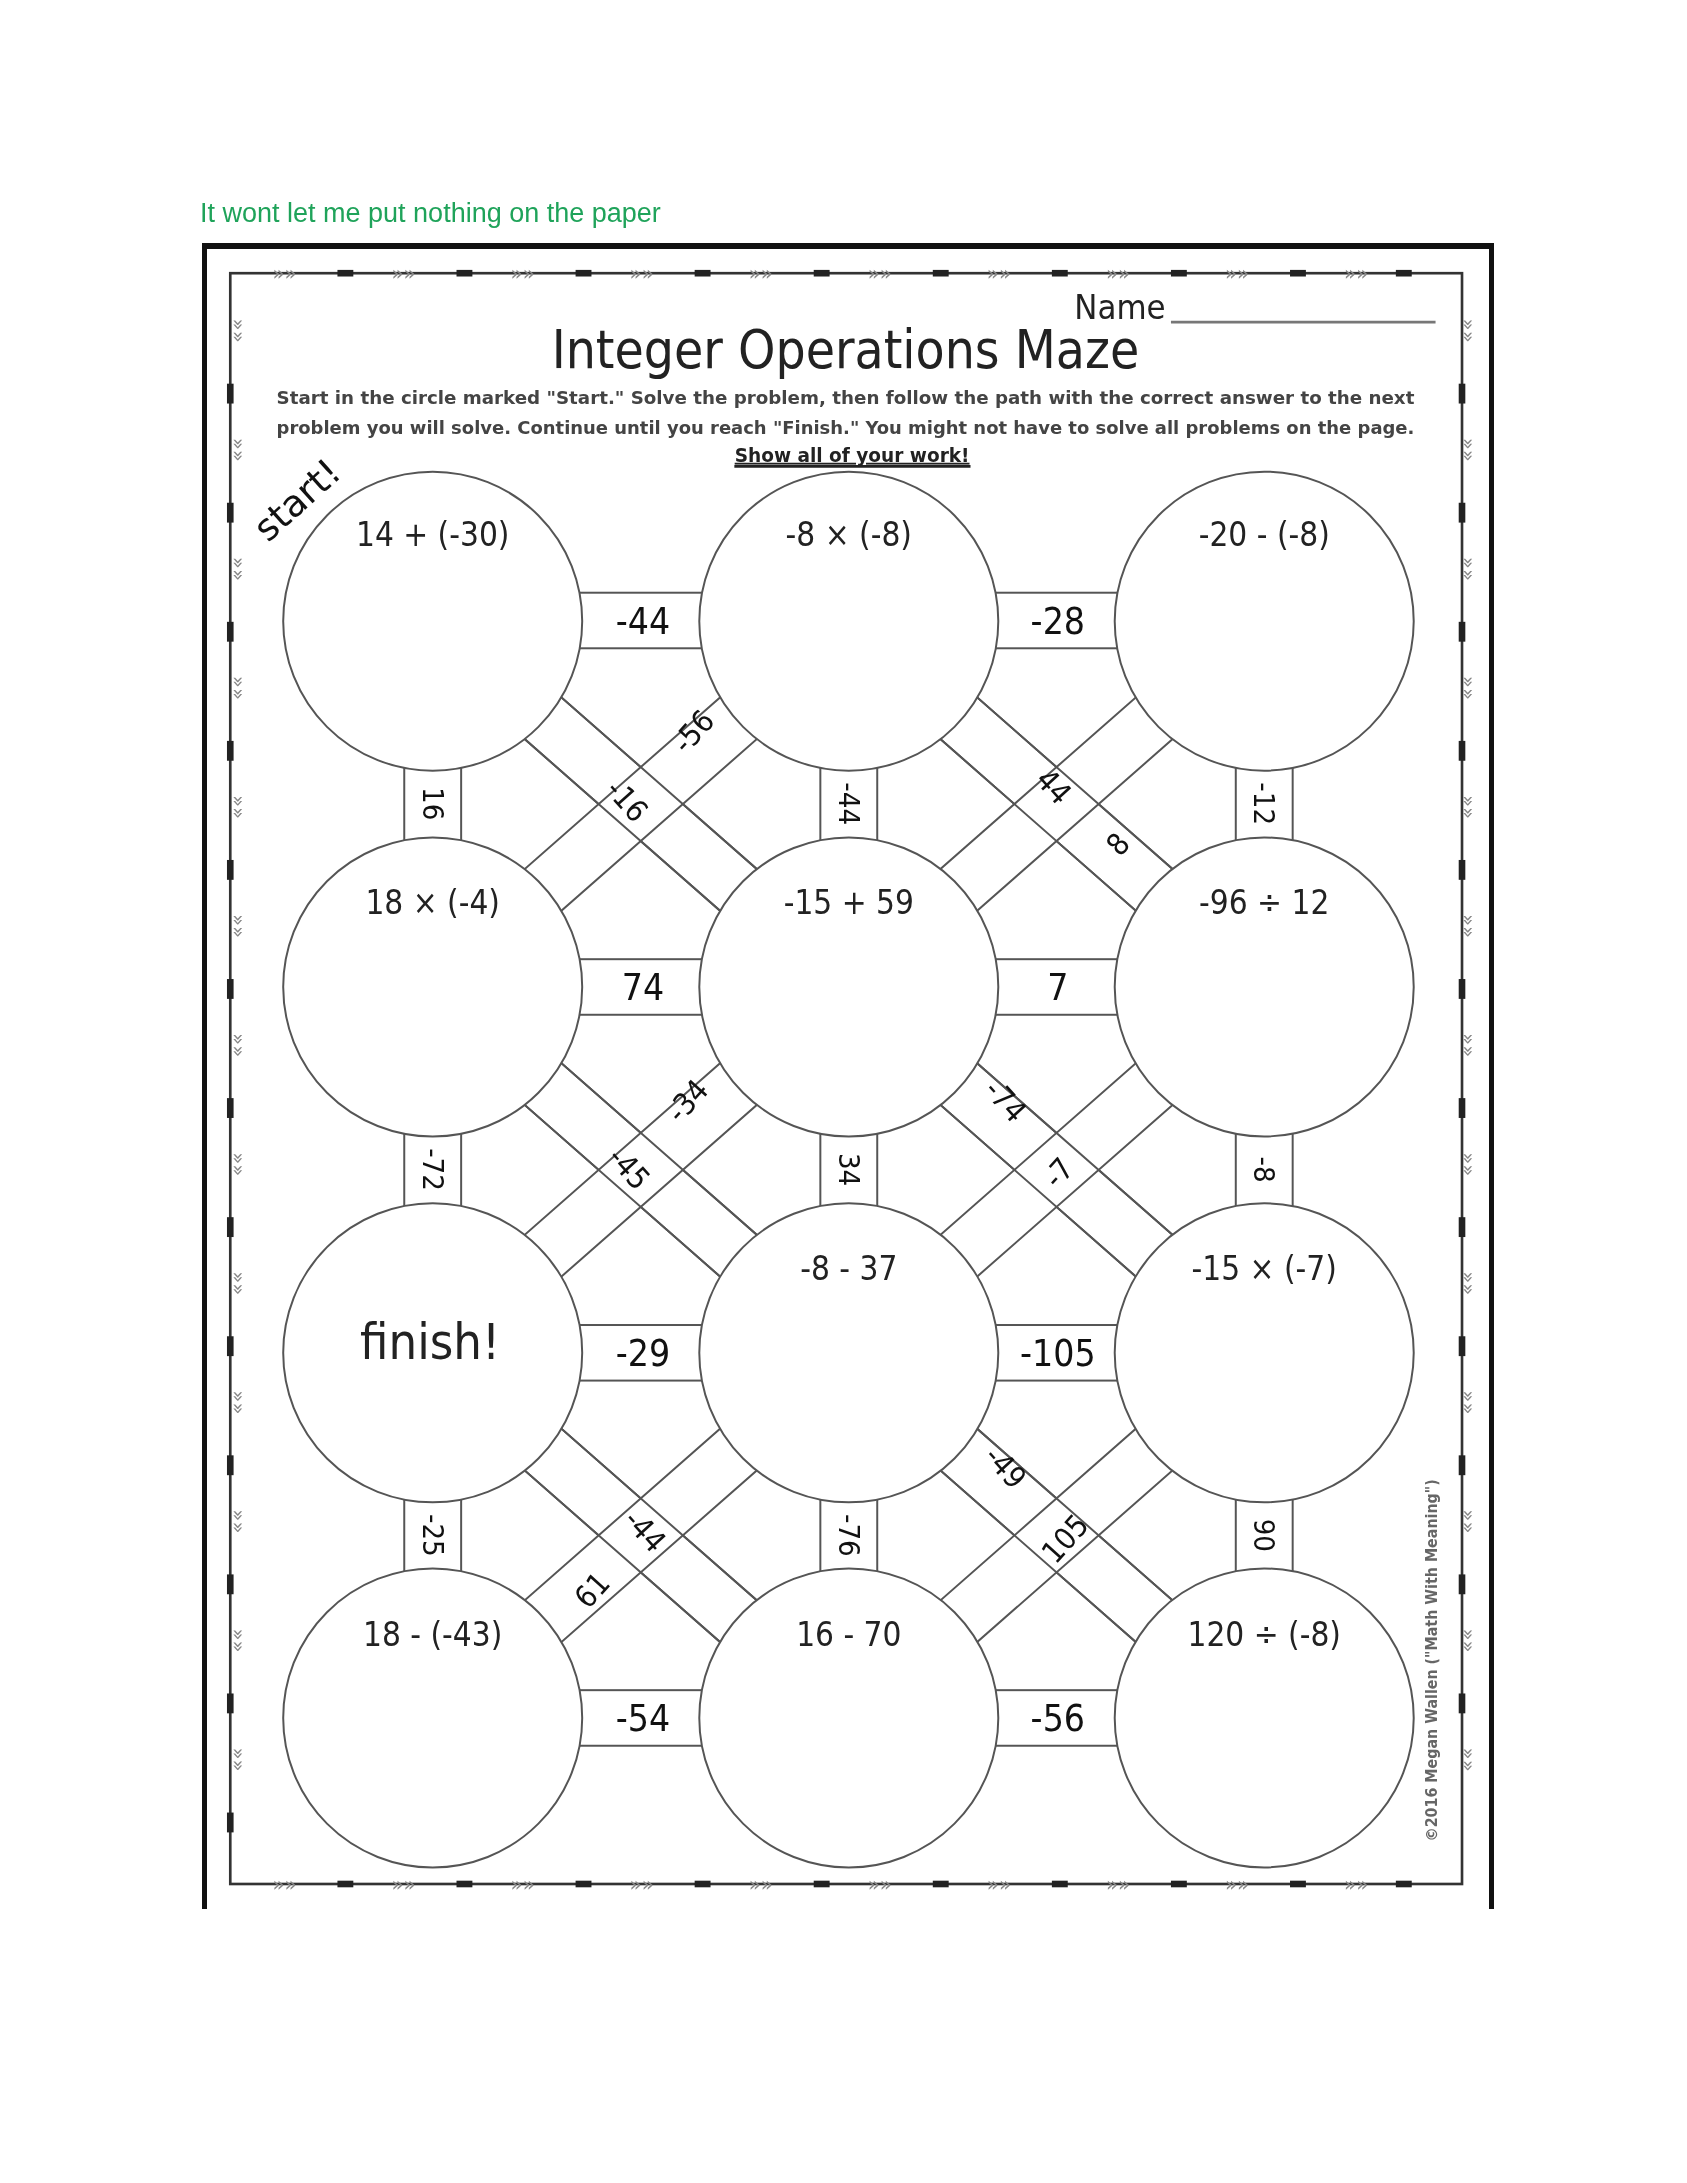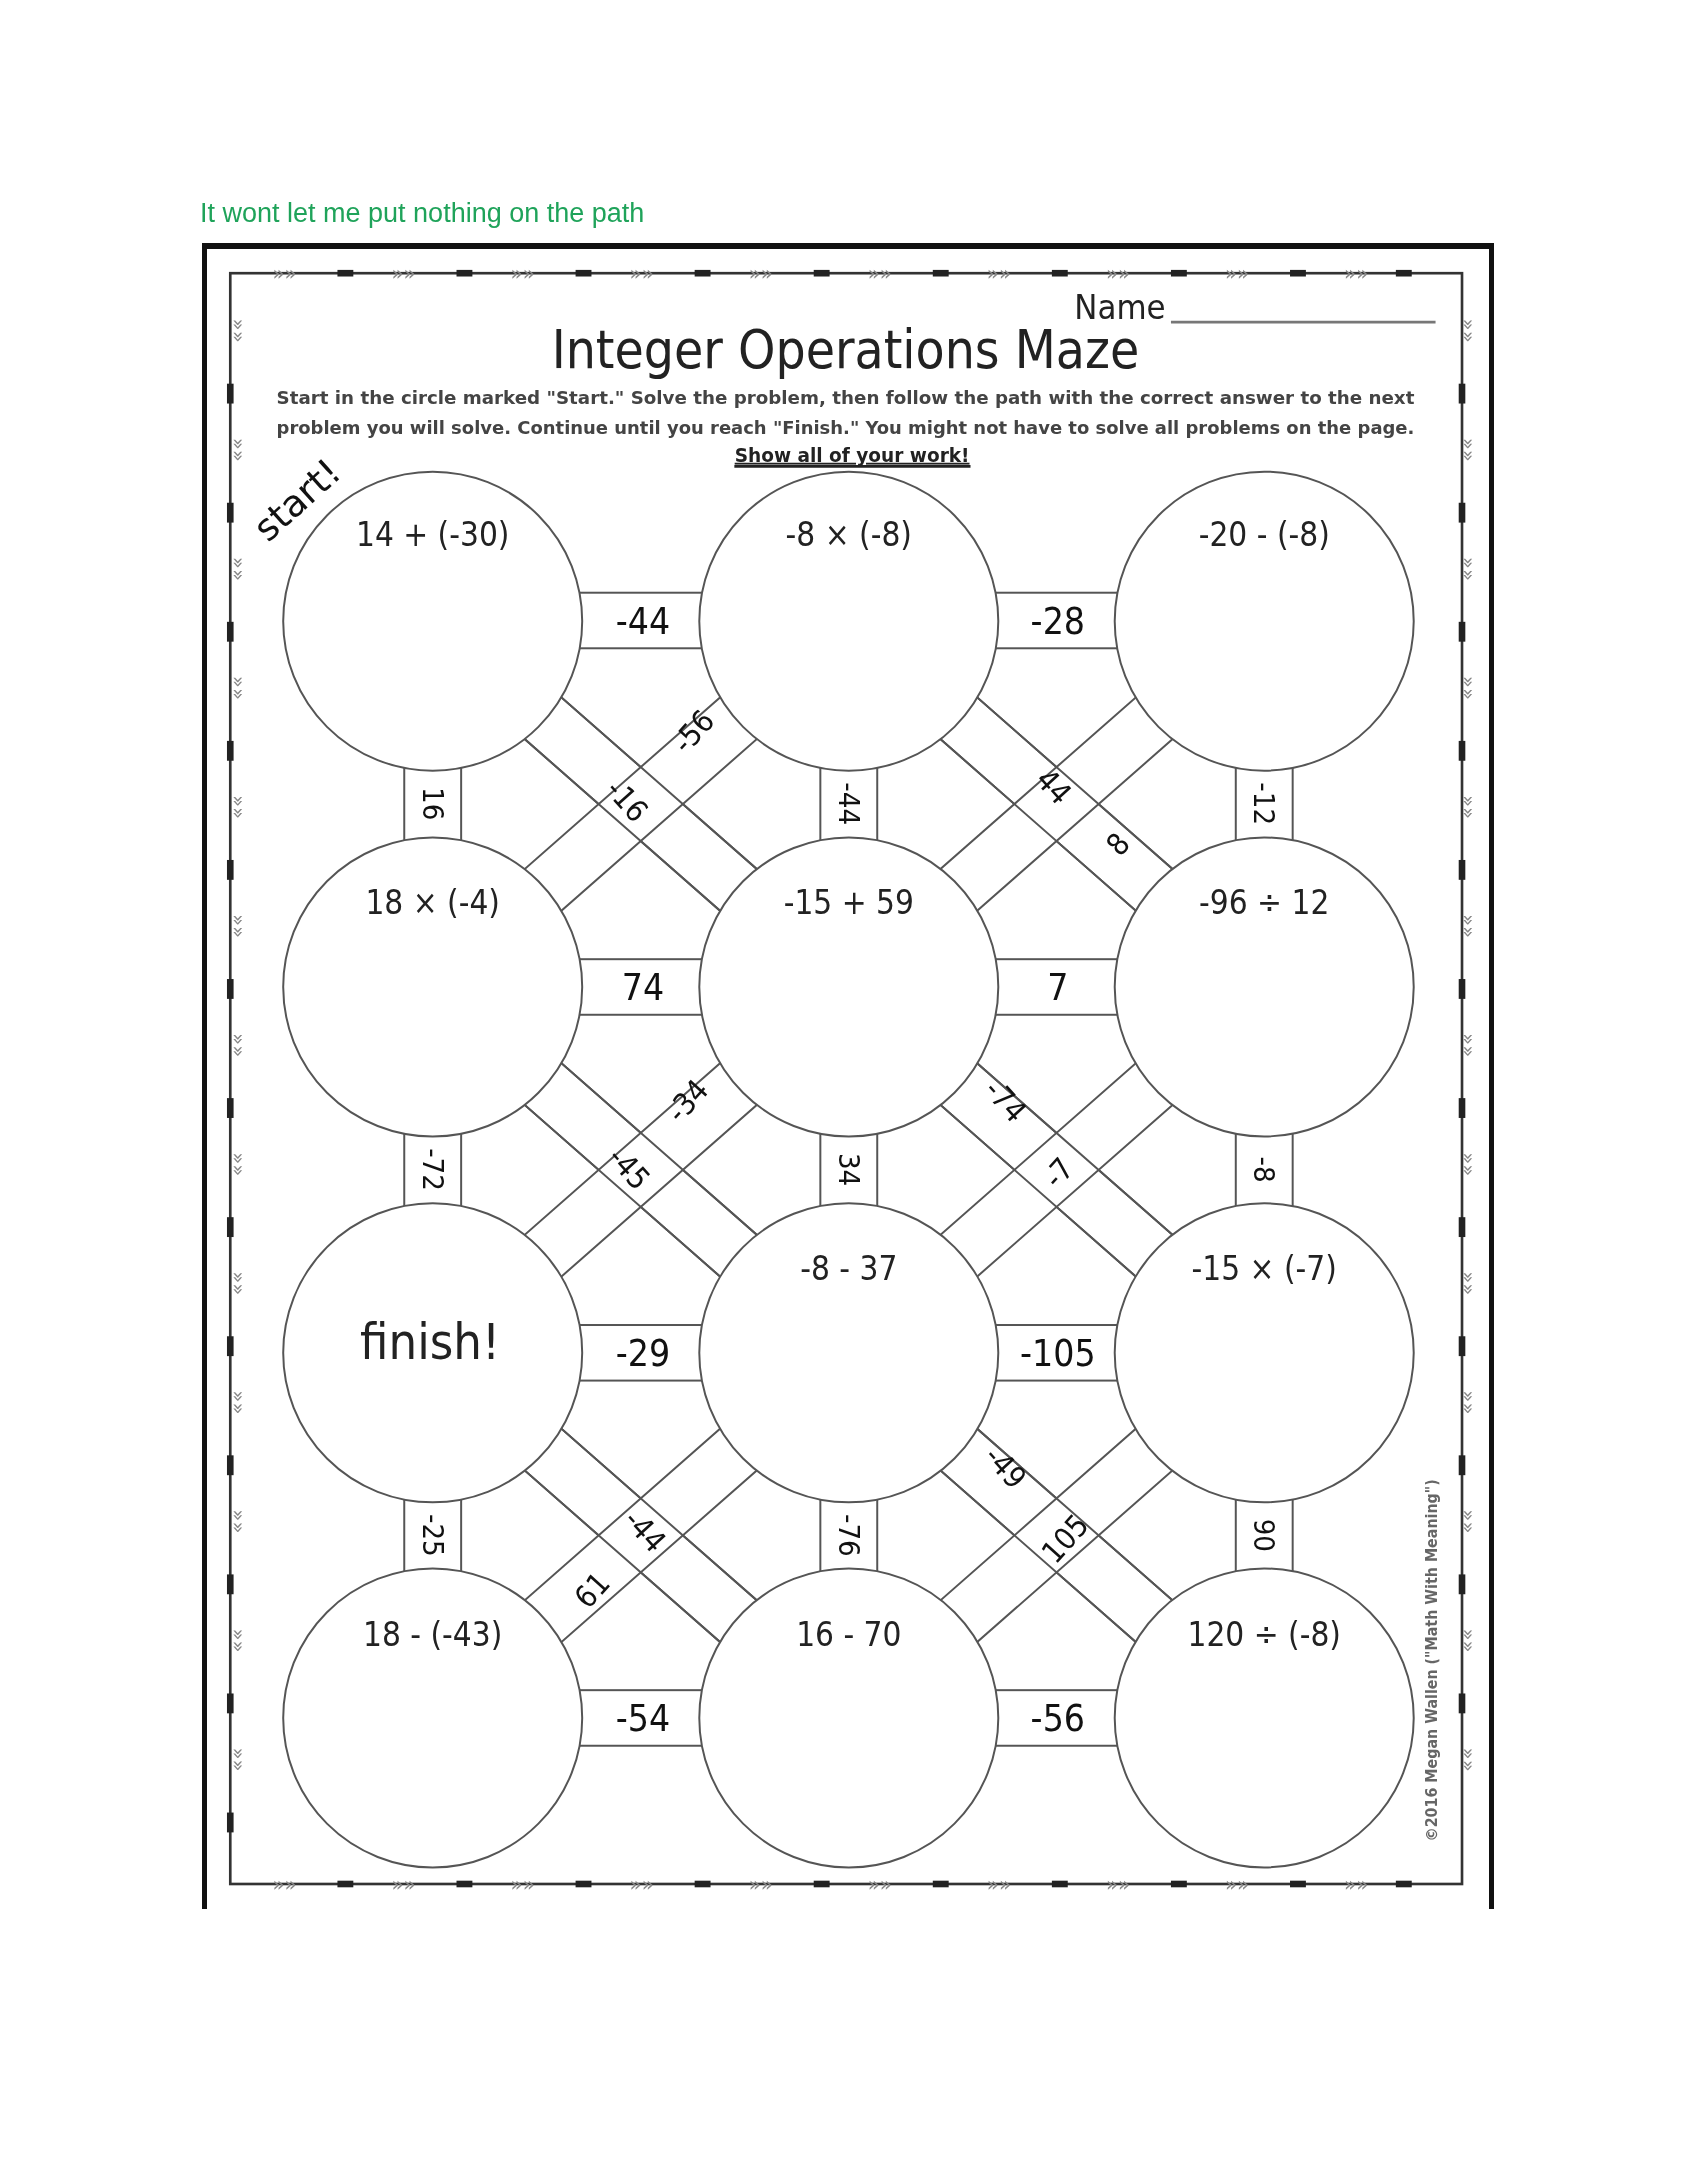--- a/index.html
+++ b/index.html
@@ -4,21 +4,21 @@
 <style>
   html, body { margin:0; padding:0; background:#ffffff; }
   body { width:1687px; height:2183px; position:relative; overflow:hidden; font-family:"DejaVu Sans", sans-serif; }
   .note { position:absolute; left:200px; top:198px; font-family:"Liberation Sans", sans-serif; font-size:27px; color:#1fa35a; white-space:nowrap; }
   .paper-edge { position:absolute; background:#111; }
   svg.maze { position:absolute; left:0; top:0; }
 </style>
 </head>
 <body>
 
-<div class="note">It wont let me put nothing on the path</div>
+<div class="note">It wont let me put nothing on the paper</div>
 
 <div class="paper-edge" style="left:202px;top:243px;width:1292px;height:6px;"></div>
 <div class="paper-edge" style="left:202px;top:243px;width:5.3px;height:1666px;"></div>
 <div class="paper-edge" style="left:1489px;top:243px;width:5.3px;height:1666px;"></div>
 
 <svg class="maze" width="1687" height="2183" viewBox="0 0 2550 3300">
   <defs>
     <clipPath id="outsideCircles">
       <path clip-rule="evenodd" d="M0 0 H2550 V3300 H0 Z
         M428 939 a226 226 0 1 0 452 0 a226 226 0 1 0 -452 0 Z

